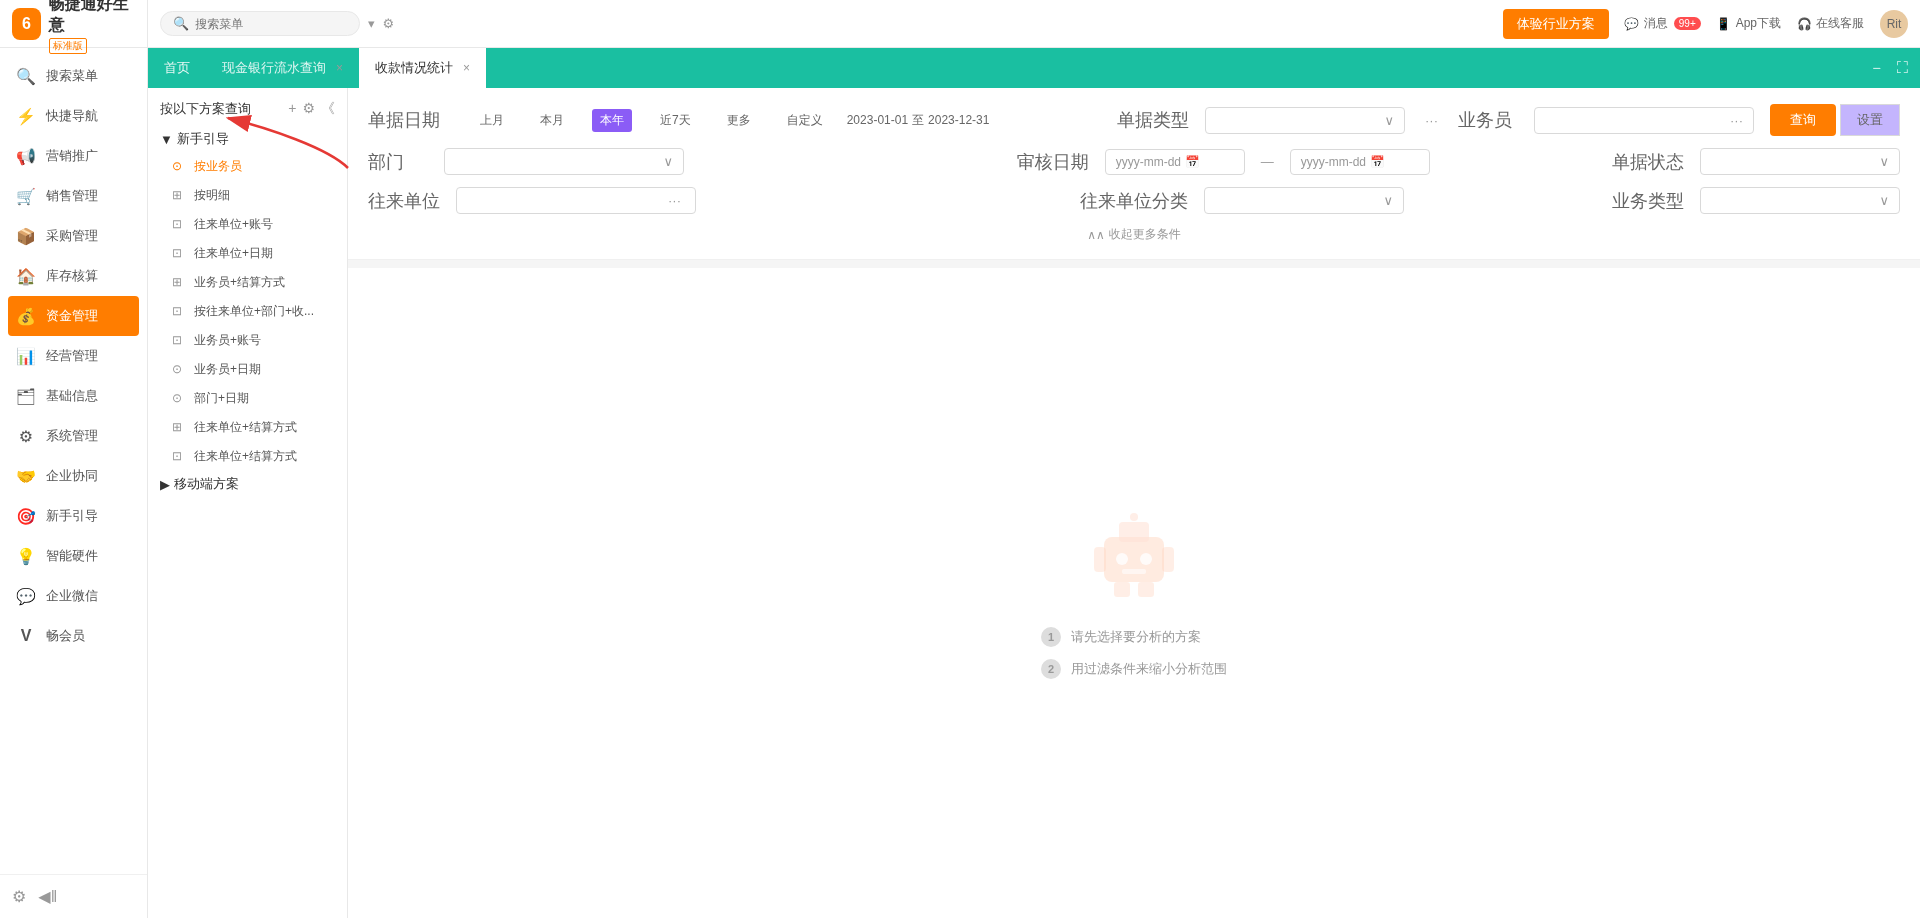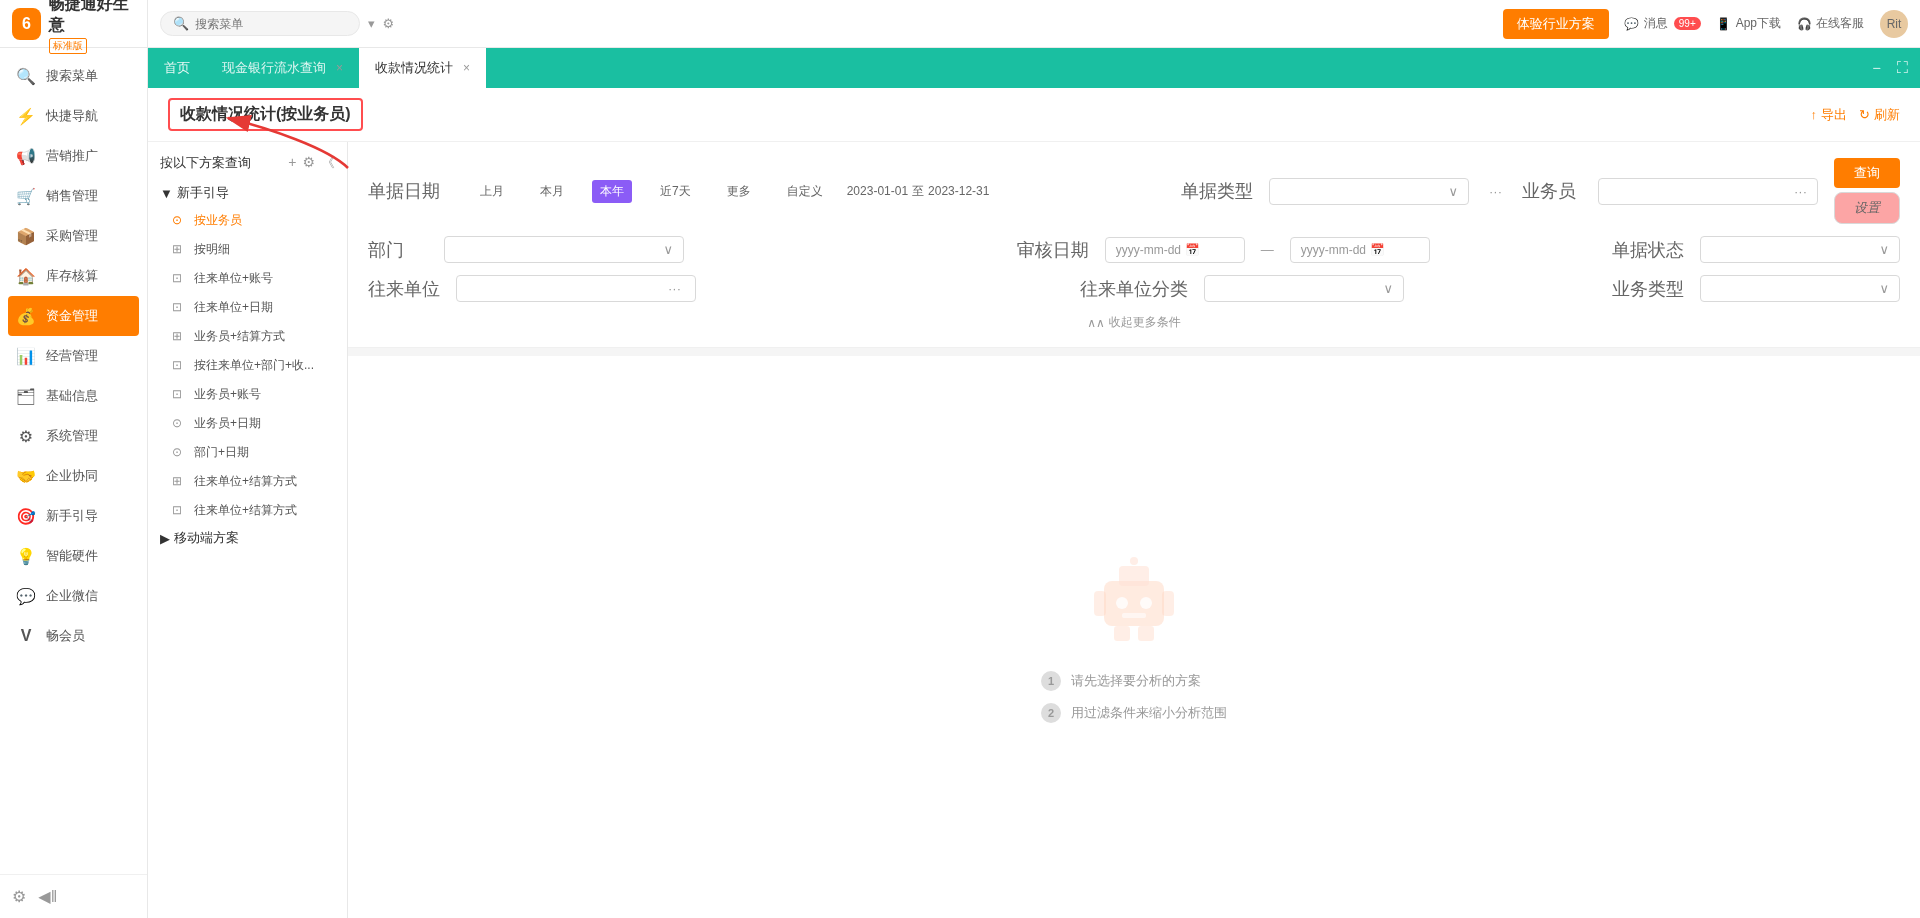--- a/index.html
+++ b/index.html
@@ -239,22 +239,22 @@
     .date-tab {
       padding: 3px 8px; font-size: 12px; cursor: pointer; color: #666; border-radius: 3px; margin-left: 16px;
     }
     .date-tab.active { background: #8b5cf6; color: white; }
     .date-range { display: flex; align-items: center; gap: 4px; font-size: 12px; color: #666; }
     .query-btn {
       background: #ff7d00; color: white; border: none; border-radius: 4px;
       padding: 6px 20px; font-size: 13px; cursor: pointer; white-space: nowrap;
     }
     .settings-btn {
-      background: #fca5a5; color: #666; border: 1px solid #d9d9d9; border-radius: 8px;
-      padding: 6px 16px; font-size: 13px; cursor: pointer; white-space: nowrap; font-style: italic;
+      background: #c4b5fd; color: #666; border: 1px solid #d9d9d9; border-radius: 0;
+      padding: 6px 16px; font-size: 13px; cursor: pointer; white-space: nowrap;
     }
     .filter-collapse {
       display: flex; align-items: center; justify-content: center;
       color: #999; font-size: 12px; cursor: pointer; gap: 4px;
       margin-top: 4px;
     }
     .select-field {
       display: flex; align-items: center; gap: 4px;
       border: 1px solid #d9d9d9;
       border-radius: 4px;
@@ -424,33 +424,20 @@
     <span class="tab-close">×</span>
   </div>
   <div class="tabs-right">
     <span style="color:rgba(255,255,255,0.8);font-size:16px;">－</span>
     <span style="color:rgba(255,255,255,0.8);font-size:16px;">⛶</span>
   </div>
 </div>
 
 <div class="main-content">
 
-  <div class="page-header">
-    <div class="page-title-box">收款情况统计(按业务员)</div>
-    <div class="page-actions">
-      <div class="action-btn">
-        <span>↑</span>
-        <span>导出</span>
-      </div>
-      <div class="action-btn">
-        <span>↻</span>
-        <span>刷新</span>
-      </div>
-    </div>
-  </div>
 
   <div class="content-body">
 
     <div class="scheme-panel">
       <div class="scheme-header">
         <span>按以下方案查询</span>
         <div class="scheme-header-icons">
           <span class="scheme-icon-btn">+</span>
           <span class="scheme-icon-btn">⚙</span>
           <span class="scheme-icon-btn">《</span>
@@ -541,21 +528,21 @@
           <div class="select-field" style="min-width:200px;">
             <span style="flex:1;color:#ccc;"></span>
             <span>∨</span>
           </div>
           <span class="filter-dots">···</span>
           <span class="filter-label">业务员</span>
           <div class="select-field">
             <span style="flex:1;"></span>
             <span>···</span>
           </div>
-          <div style="display:flex;flex-direction:column;gap:4px;justify-content:flex-end;">
+          <div style="display:flex;flex-direction:row;gap:4px;justify-content:flex-end;">
             <button class="query-btn">查询</button>
             <button class="settings-btn">设置</button>
           </div>
         </div>
 
         <div class="filter-row">
           <span class="filter-label">部门</span>
           <div class="select-field" style="min-width:240px;">
             <span style="flex:1;"></span>
             <span>∨</span>

